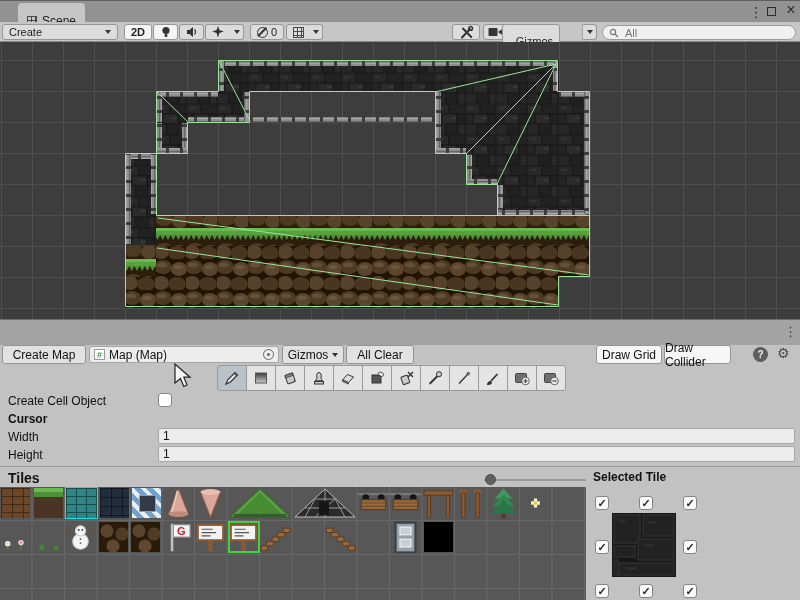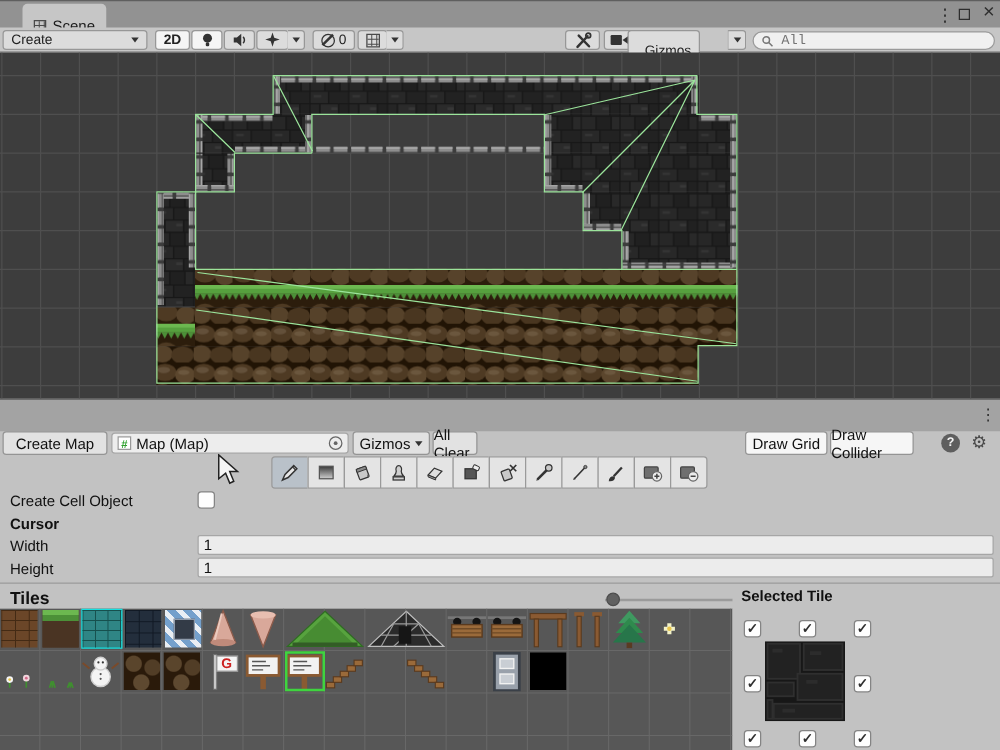--- a/index.html
+++ b/index.html
@@ -13,21 +13,21 @@
          background-image:linear-gradient(#4a4a4a 1px,transparent 1px),linear-gradient(90deg,#4a4a4a 1px,transparent 1px);
          background-size:4px 4px;background-position:-1px -1px}
   .winbtn{color:#2e2e2e;font-size:14px;line-height:14px;text-align:center;width:14px;cursor:default}
   .toolbar{left:0;top:22px;width:800px;height:20px;background:#c6c6c6;border-bottom:1px solid #8b8b8b;box-sizing:border-box}
   .tbtn{position:absolute;top:2px;height:16px;background:#dcdcdc;border:1px solid #979797;border-radius:3px;
         display:flex;align-items:center;justify-content:center;gap:3px;font-size:11px;color:#222;box-sizing:border-box}
   .tbtn.on{background:#f5f5f5}
   .car{width:0;height:0;border-left:3.5px solid transparent;border-right:3.5px solid transparent;border-top:4.5px solid #333}
   .search{position:absolute;top:3px;left:588px;width:206px;height:15px;background:#f0f0f0;border:1px solid #9a9a9a;
           border-radius:8px;display:flex;align-items:center;padding:0 6px;gap:4px;box-sizing:border-box}
-  .search input{border:none;background:transparent;outline:none;font-size:11px;width:160px;font-family:Liberation Mono, monospace;color:#333}
+  .search input{border:none;background:transparent;outline:none;font-size:11px;width:160px;font-family:Liberation Sans, sans-serif;color:#333}
   .eyeoff{width:11px;height:11px;border:1.5px solid #333;border-radius:50%;position:relative;box-sizing:border-box}
   .eyeoff::after{content:"";position:absolute;left:-2px;top:3.8px;width:12px;height:1.5px;background:#333;transform:rotate(-45deg)}
   
   .viewport{left:0;top:42px;width:800px;height:277px;background:#3d3d3d}
   
   .paneldiv{left:0;top:319px;width:800px;height:1px;background:#6d6d6d}
   .panelstrip{left:0;top:320px;width:800px;height:25px;background:#a3a3a3}
   .ptab{position:absolute;left:2px;top:1px;width:104px;height:24px;background:#c2c2c2;border-radius:3px 3px 0 0;
         display:flex;align-items:center;padding-left:9px;box-sizing:border-box;font-size:12px}
   .btn{position:absolute;background:#e2e2e2;border:1px solid #949494;border-radius:3px;font-size:12px;color:#111;
@@ -265,21 +265,21 @@
 </div>
 <div class="objfield" style="left:89px;top:346px;width:190px;height:17px">
   <span class="mapicon">#</span>
   <span>Map (Map)</span>
   <span class="picker"></span>
 </div>
 <div class="btn" style="left:282px;top:345px;width:62px;height:19px">
   <span>Gizmos</span>
   <span class="car"></span>
 </div>
-<div class="btn" style="left:346px;top:345px;width:36px;height:19px">
+<div class="btn" style="left:346px;top:345px;width:68px;height:19px">
   <span>All Clear</span>
 </div>
 <div class="btn white" style="left:596px;top:345px;width:66px;height:19px">
   <span>Draw Grid</span>
 </div>
 <div class="btn white" style="left:664px;top:345px;width:67px;height:19px">
   <span>Draw Collider</span>
 </div>
 <div class="abs" style="left:753px;top:347px;width:15px;height:15px;border-radius:50%;background:#5e5e5e;color:#f2f2f2;font-size:10px;font-weight:bold;text-align:center;line-height:15px">?</div>
 <div class="abs" style="left:777px;top:345px;font-size:14px;color:#4a4a4a">⚙</div>

